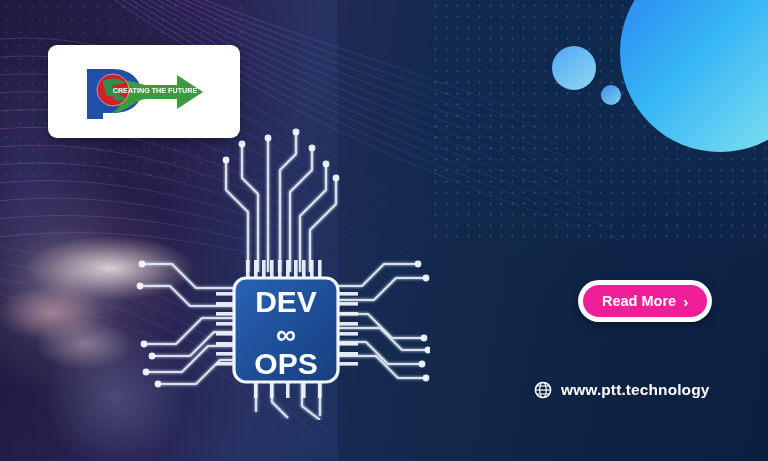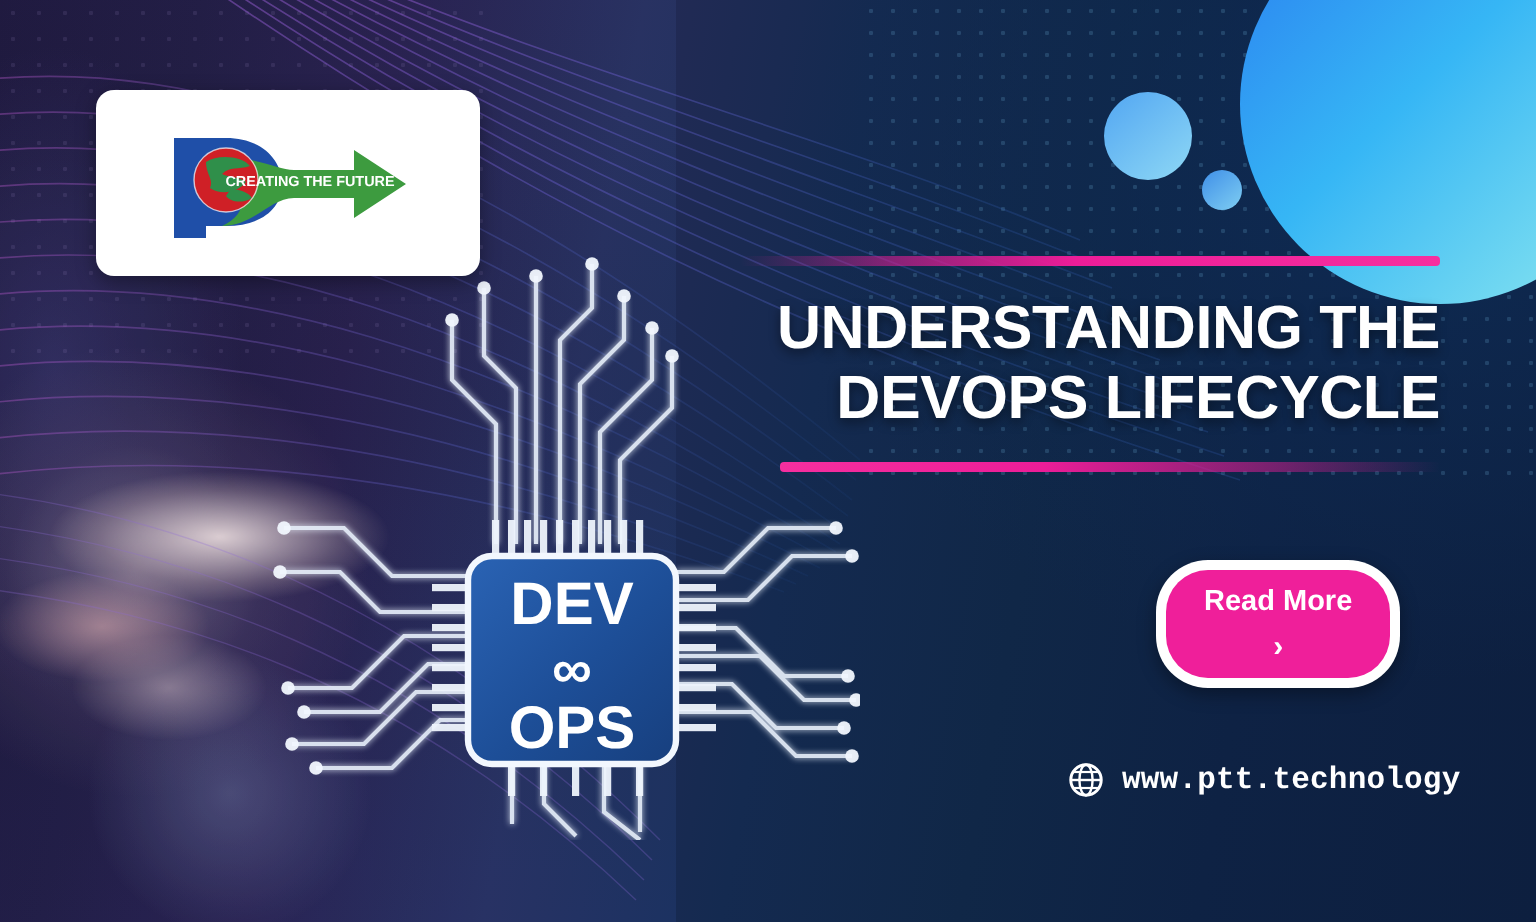--- a/index.html
+++ b/index.html
@@ -113,28 +113,28 @@
   .cta-wrap {
     position:absolute; left:578px; top:280px;
     padding:5px; background:#ffffff; border-radius:26px;
     box-shadow:0 3px 9px rgba(0,0,0,0.35);
   }
   .cta {
     display:flex; align-items:center; gap:7px;
     background:#ef1f9a; color:#ffffff;
     font-size:14.5px; font-weight:bold;
     padding:8px 19px; border-radius:21px; border:none;
-    cursor:pointer; font-family:"Liberation Sans", sans-serif;flex-direction:column;
+    cursor:pointer; font-family:"Liberation Sans", sans-serif;
   }
   .cta .chev { font-size:15px; font-weight:bold; line-height:1; }
 
   
   .url-row {
     position:absolute; left:534px; top:381px;
-    display:flex; align-items:center; gap:9px;font-family:Liberation Mono, monospace;
+    display:flex; align-items:center; gap:9px;
   }
   .url-text { color:#ffffff; font-size:15.5px; font-weight:bold; letter-spacing:0.1px; }
 </style>
 </head>
 <body>
 
 <div class="banner">
 
   <div class="bg-base"></div>
   <div class="bg-left-photo"></div>
@@ -316,26 +316,20 @@
       <path d="M44,16 C62,16 70,22 78,22 L108,22 L108,12 L134,29 L108,46 L108,36 L78,36 C66,36 58,50 42,50 C56,44 54,30 44,30 Z" fill="#3d9b3f"></path>
 
       <circle cx="44" cy="27" r="16" fill="#cf2026"></circle>
       <path d="M34,18 C40,14 52,15 56,20 C50,22 46,20 42,24 C46,26 50,25 54,28 C50,33 42,35 36,31 C38,27 34,24 34,18 Z" fill="#2f8f4a"></path>
       <path d="M46,32 C50,31 55,33 57,36 C52,39 46,38 44,35 Z" fill="#2f8f4a"></path>
       <ellipse cx="44" cy="27" rx="16" ry="16" fill="none" stroke="#ffffff" stroke-width="0.7" opacity="0.7"></ellipse>
       <text x="86" y="30" text-anchor="middle" fill="#ffffff" font-family="Liberation Sans, sans-serif" font-size="7.2" font-weight="bold">CREATING THE FUTURE</text>
     </svg>
   </div>
 
-  <div class="headline-block">
-    <div class="rule rule-top"></div>
-    <div class="headline">UNDERSTANDING THE</div>
-    <div class="headline">DEVOPS LIFECYCLE</div>
-    <div class="rule rule-bottom"></div>
-  </div>
 
   <div class="cta-wrap">
     <button class="cta">
       <span>Read More</span>
       <span class="chev">›</span>
     </button>
   </div>
 
   <div class="url-row">
     <svg width="18" height="18" viewBox="0 0 18 18">

